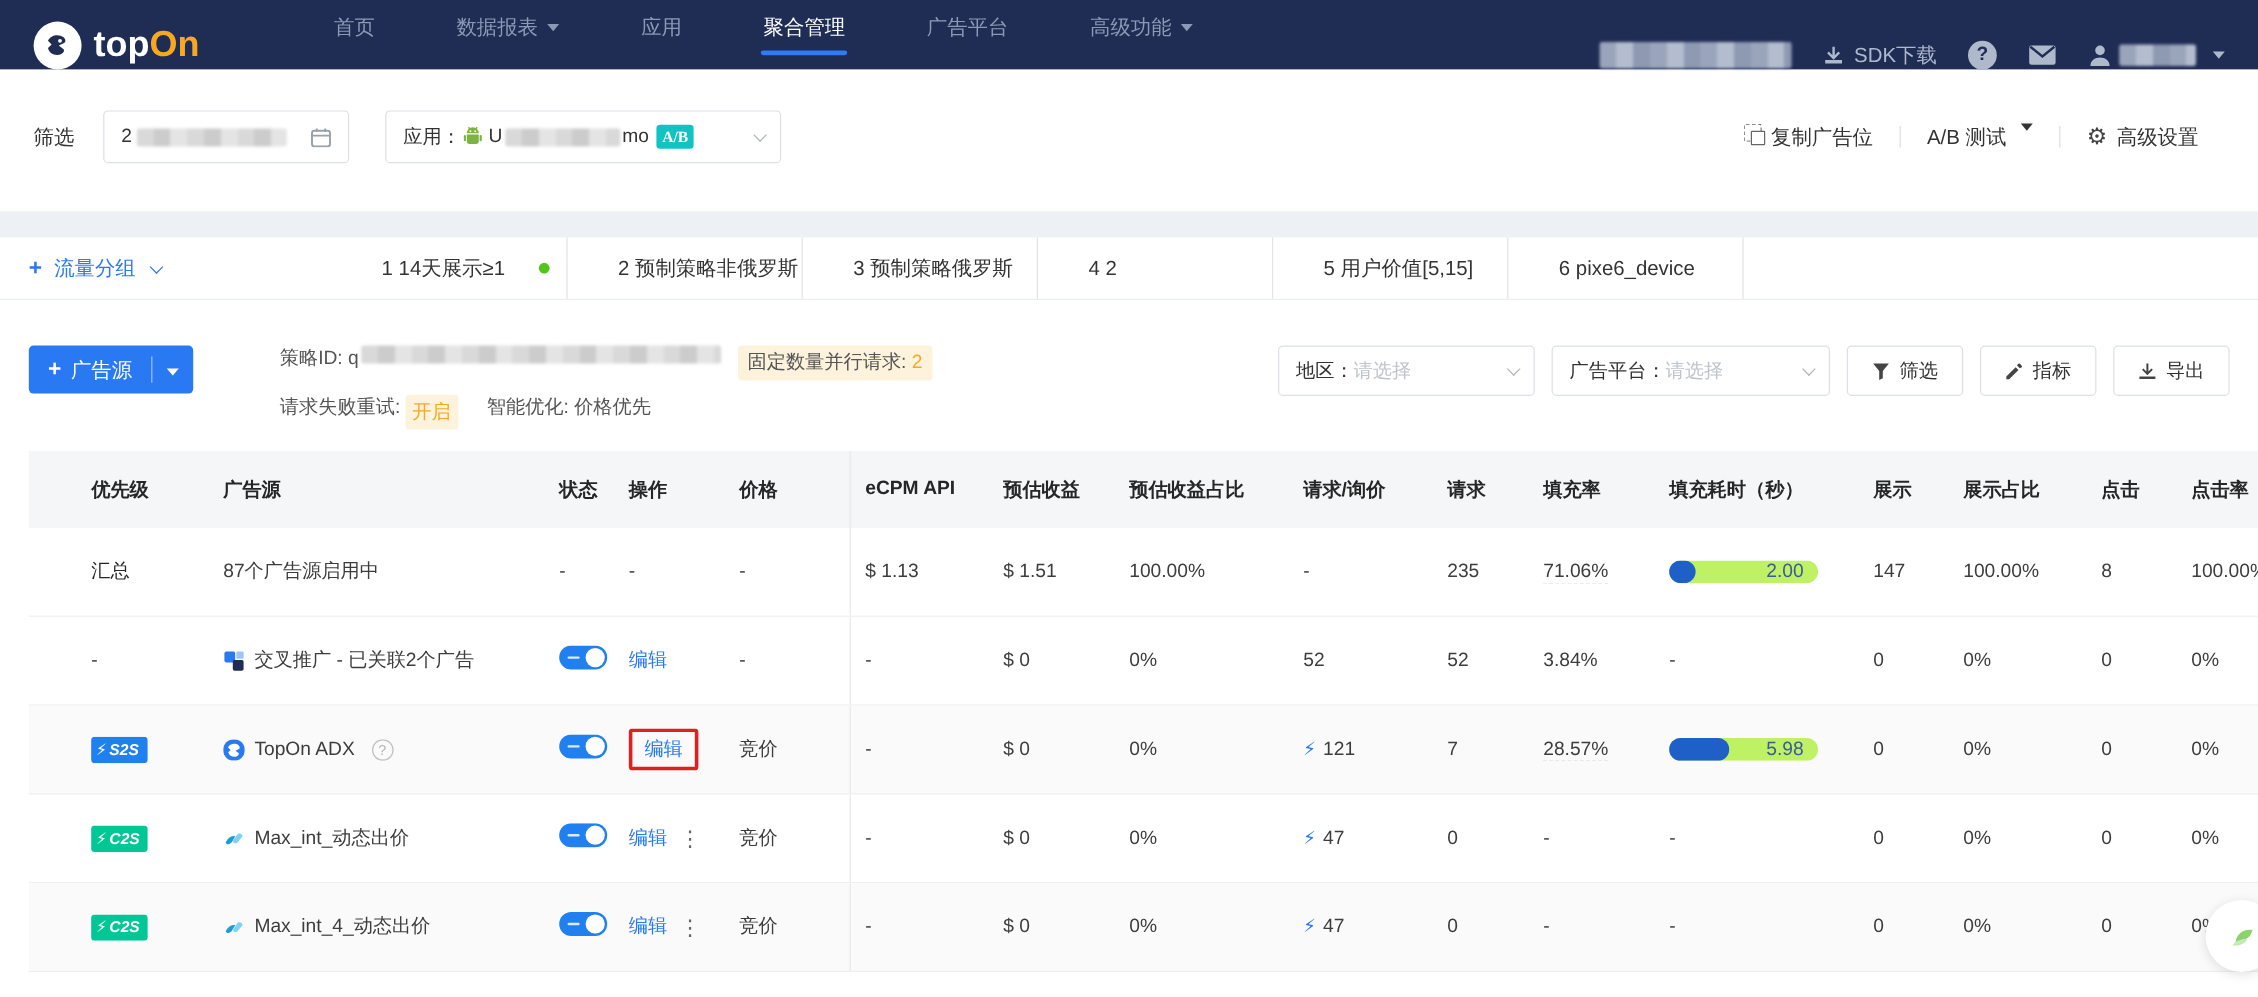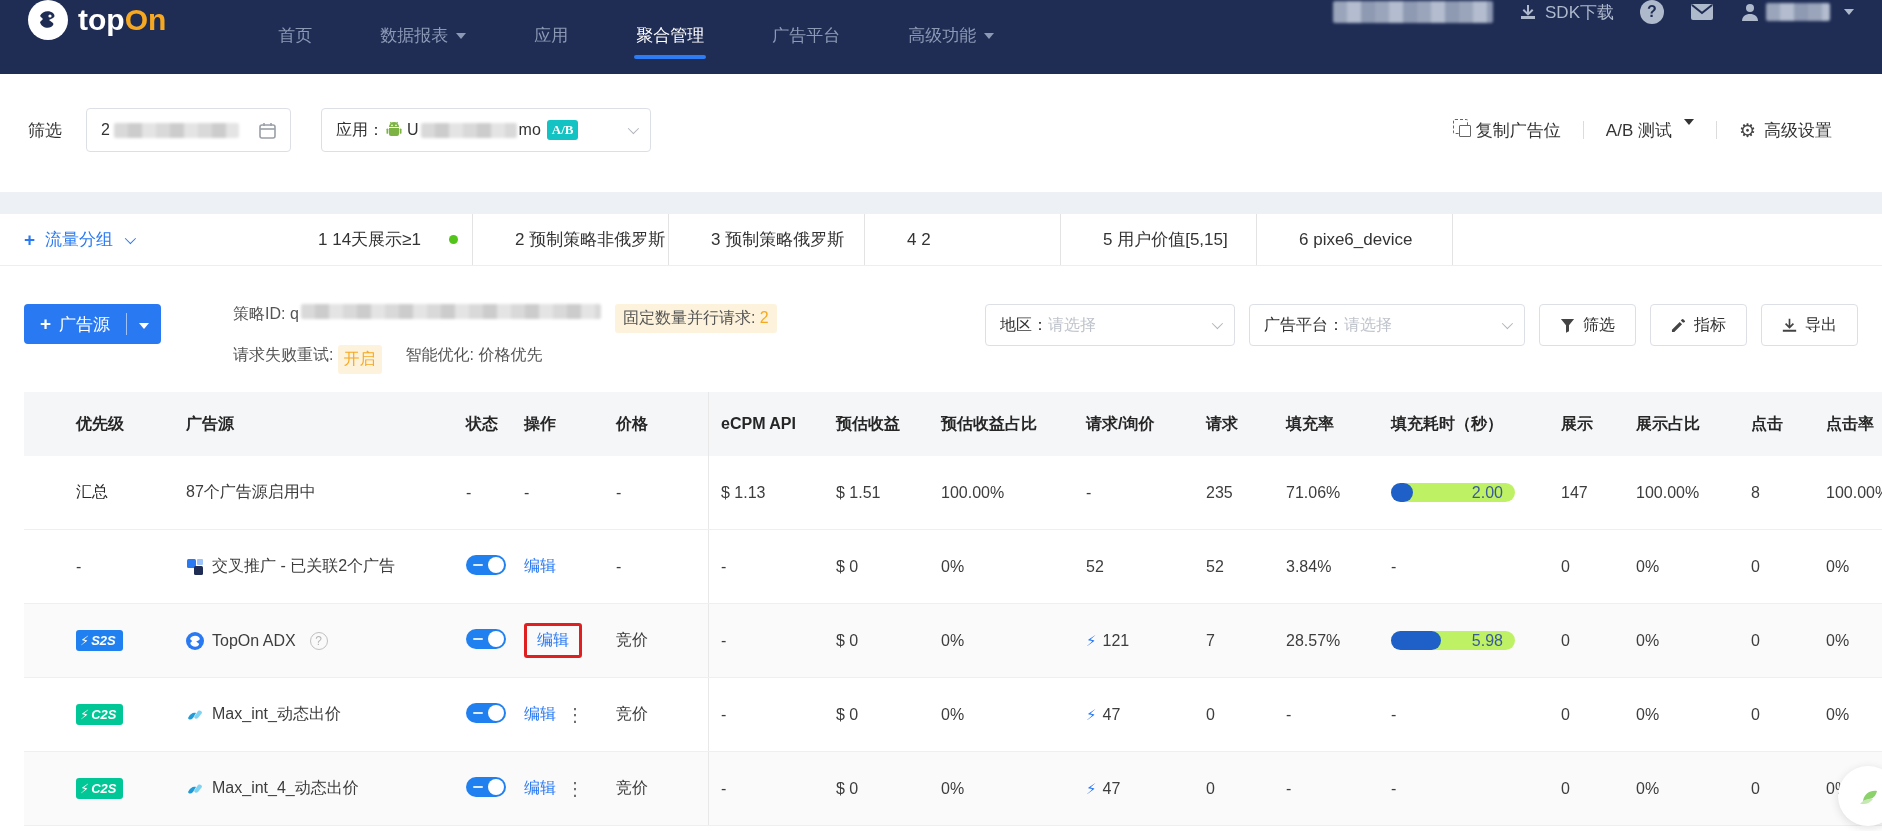--- a/index.html
+++ b/index.html
@@ -1,20 +1,20 @@
 <!DOCTYPE html>
 <html><head>
 <meta charset="utf-8">
 <style>
   * { box-sizing: border-box; margin: 0; padding: 0; }
   html,body { width:1882px; height:831px; overflow:hidden; background:#fff;
     font-family:"Liberation Sans","DejaVu Sans",sans-serif; color:#333; }
 
   
-  .navbar { height:74px; background:#1f2c54; display:flex; align-items:flex-start; padding:0 28px; }
+  .navbar { height:58px; background:#1f2c54; display:flex; align-items:flex-end; padding:0 28px; }
   .logo { display:flex; align-items:center; gap:10px; }
   .logo-circle { width:40px; height:40px; border-radius:50%; background:#fff; display:flex; align-items:center; justify-content:center; }
   .logo-text { font-size:30px; font-weight:bold; color:#fff; letter-spacing:0; }
   .logo-text .on { color:#f7a821; }
   .nav-menu { display:flex; align-items:center; gap:64px; margin-left:110px; }
   .nav-item { font-size:17px; color:#8c99b5; cursor:pointer; position:relative; padding:24px 2px; display:flex; align-items:center; }
   .nav-item.active { color:#fff; }
   .nav-item.active::after { content:""; position:absolute; left:0; right:0; bottom:12px; height:4px; background:#2e7bf6; border-radius:2px; }
   .nav-right { margin-left:auto; display:flex; align-items:center; gap:26px; color:#aeb9cc; font-size:17px; }
   .caret { width:0; height:0; border-left:5px solid transparent; border-right:5px solid transparent; border-top:6px solid currentColor; display:inline-block; margin-left:8px; }
@@ -62,21 +62,21 @@
   .add-btn { display:flex; align-items:center; height:40px; background:#2979f2; color:#fff; border-radius:4px; font-size:17px; cursor:pointer; overflow:hidden; flex:none; }
   .add-btn .main-part { display:flex; align-items:center; gap:8px; padding:0 16px; }
   .add-btn .divider { width:1px; height:22px; background:rgba(255,255,255,.55); }
   .add-btn .caret-part { padding:0 12px; }
   .strategy { margin-left:72px; font-size:16px; color:#555; flex:none; }
   .strategy .line { display:flex; margin-bottom:12px; }
   .chip { background:#fdf3dc; padding:4px 8px; border-radius:3px; margin-left:14px; }
   .orange { color:#f7a821; }
   .hl { background:#fdf3dc; padding:4px 6px; border-radius:3px; }
   .toolbar-right { margin-left:auto; display:flex; align-items:center; gap:14px; }
-  .tsel { width:250px; height:42px; font-size:16px; }
+  .tsel { width:214px; height:42px; font-size:16px; }
   .tsel .ph { color:#bfc3cb; }
   .tbtn { height:42px; border:1px solid #dcdfe6; border-radius:4px; background:#fff; display:flex; align-items:center; gap:8px; padding:0 20px; font-size:16px; color:#333; cursor:pointer; }
   .tbtn svg { flex:none; }
 
   
   .tablewrap { width:1938px; padding:0 0 0 24px; }
   .tr { display:grid; grid-template-columns:150px 280px 58px 92px 105px 115px 105px 145px 120px 80px 105px 170px 75px 115px 75px 120px; align-items:center; }
   .thead { background:#f5f6f8; height:64px; font-weight:bold; font-size:16px; color:#262626; }
   .tbody .tr { height:74px; font-size:16px; color:#3d3d3d; border-bottom:1px solid #efefef; }
   .tbody .tr.stripe { background:#fafafa; }
@@ -259,21 +259,21 @@
         <span class="hl orange" style="margin-left:4px;">开启</span>
         <span style="margin-left:24px;">智能优化: 价格优先</span>
       </div>
     </div>
     <div class="toolbar-right">
       <div class="fbox tsel">
         <span>地区：</span>
           <span class="ph">请选择</span>
         <span class="chev"></span>
       </div>
-      <div class="fbox tsel" style="width:276px;">
+      <div class="fbox tsel" style="width:232px;">
         <span>广告平台：</span>
           <span class="ph">请选择</span>
         <span class="chev"></span>
       </div>
       <div class="tbtn">
         <svg width="15" height="15" viewBox="0 0 16 16">
             <path fill="#444" d="M1 1h14l-5.4 6.6V14l-3.2 1.6V7.6z"></path>
           </svg>
         <span>筛选</span>
       </div>

